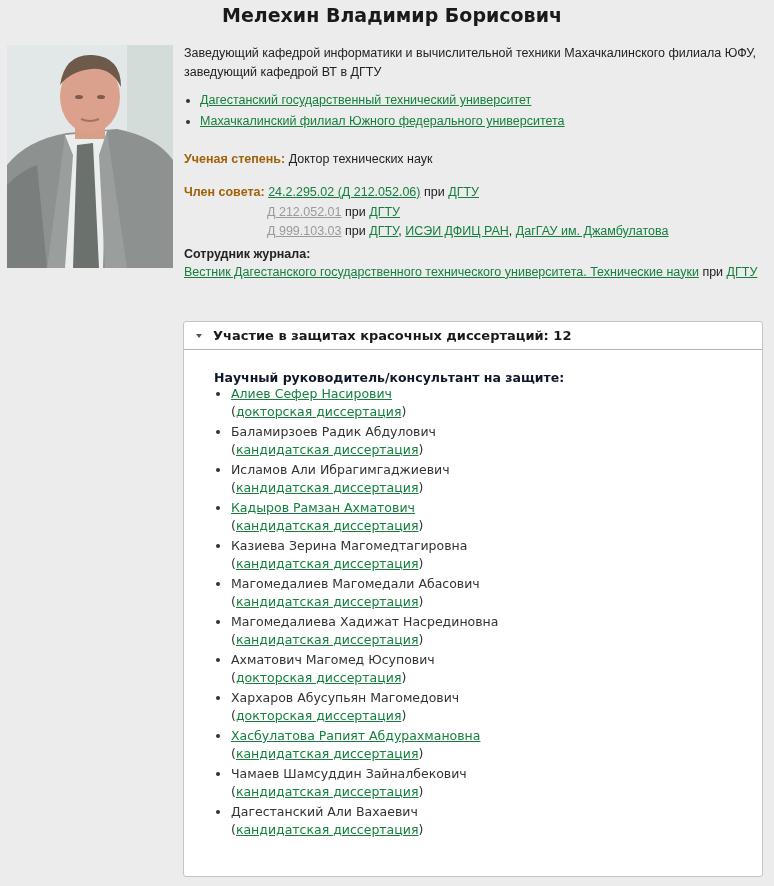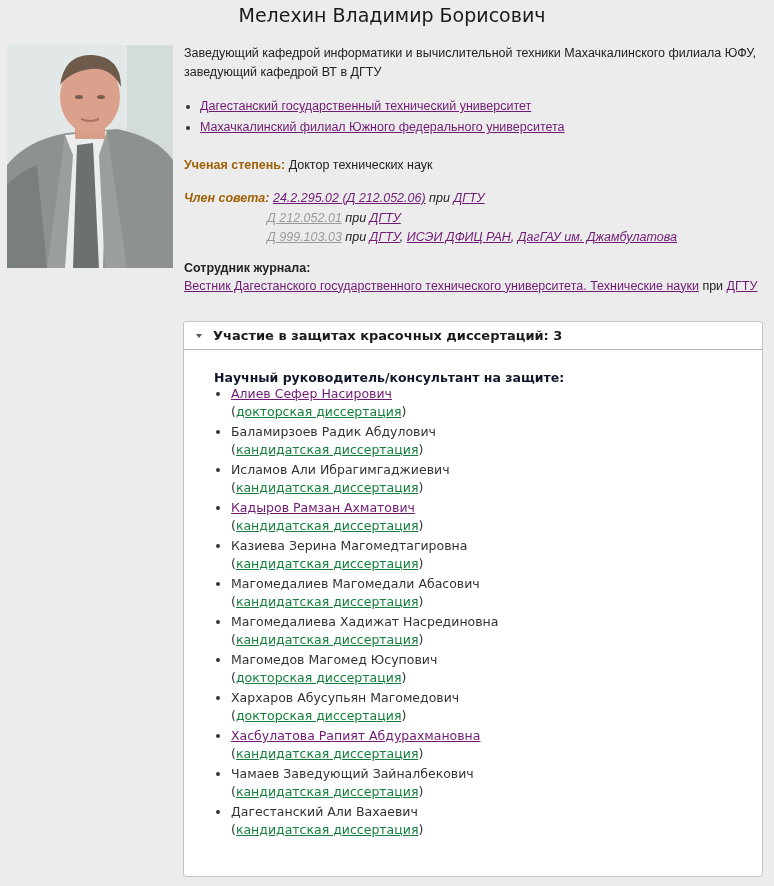--- a/index.html
+++ b/index.html
@@ -3,50 +3,50 @@
 <meta charset="utf-8">
 <style>
   * { box-sizing: border-box; margin: 0; padding: 0; }
   html, body { width: 774px; height: 886px; overflow: hidden; }
   body {
     background: #ececec;
     font-family: "Liberation Sans", sans-serif;
     color: #222;
     position: relative;
   }
-  a, .link { color: #701a75; text-decoration: underline; }
+  a, .link { color: #15803d; text-decoration: underline; }
   .muted-link { color: #9a9a9a; text-decoration: underline; }
 
   .page-title {
     position: absolute; left: 0; top: 4px; width: 774px;
     text-align: center;
     font-family: "DejaVu Sans", sans-serif;
-    font-size: 19px; font-weight: normal; color: #1a1a1a;
+    font-size: 19px; font-weight: bold; color: #1a1a1a;
     padding-left: 10px;
   }
 
   .photo {
     position: absolute; left: 7px; top: 45px; width: 166px; height: 223px;
     overflow: hidden; background: #dfe6e6;
   }
 
   .info {
     position: absolute; left: 184px; top: 44px; width: 580px;
     font-size: 12.5px; line-height: 19px;
   }
-  .position { margin-bottom: 14px; }
+  .position { margin-bottom: 8px; }
   .orgs { list-style: none; margin-bottom: 18px; }
   .orgs li { position: relative; padding-left: 16px; line-height: 21px; }
   .orgs li::before {
     content: ""; position: absolute; left: 2px; top: 9px;
     width: 4px; height: 4px; border-radius: 50%; background: #333;
   }
   .label { font-weight: bold; color: #a16207; }
   .degree { margin-bottom: 14px; }
-  .council { margin-bottom: 12px; font-style: italic; }
+  .council { margin-bottom: 4px; }
   .council-row { line-height: 19.5px; }
   .council-row.indent { padding-left: 83px; }
   .journal-label { font-weight: bold; line-height: 16px; }
   .journal-text { line-height: 21px; }
 
   .panel {
     position: absolute; left: 183px; top: 321px; width: 580px; height: 556px;
     background: #ffffff; border: 1px solid #c4c4c4; border-radius: 3px;
   }
   .panel-header {
@@ -147,21 +147,21 @@
       <a href="#">Вестник Дагестанского государственного технического университета. Технические науки</a>
       <span>при</span>
       <a href="#">ДГТУ</a>
     </div>
   </div>
 </div>
 
 <div class="panel">
   <div class="panel-header">
     <span class="caret"></span>
-    <span>Участие в защитах красочных диссертаций: 3</span>
+    <span>Участие в защитах красочных диссертаций: 12</span>
   </div>
   <div class="panel-body">
     <div class="supervisor-heading">Научный руководитель/консультант на защите:</div>
     <ul class="defenses">
       <li>
         <a href="#" class="def-name linked">Алиев Сефер Насирович</a>
         <span class="def-type">(<a href="#">докторская диссертация</a>)</span>
       </li>
       <li>
         <span class="def-name">Баламирзоев Радик Абдулович</span>
@@ -181,33 +181,33 @@
       </li>
       <li>
         <span class="def-name">Магомедалиев Магомедали Абасович</span>
         <span class="def-type">(<a href="#">кандидатская диссертация</a>)</span>
       </li>
       <li>
         <span class="def-name">Магомедалиева Хадижат Насрединовна</span>
         <span class="def-type">(<a href="#">кандидатская диссертация</a>)</span>
       </li>
       <li>
-        <span class="def-name">Магомедов Магомед Юсупович</span>
+        <span class="def-name">Ахматович Магомед Юсупович</span>
         <span class="def-type">(<a href="#">докторская диссертация</a>)</span>
       </li>
       <li>
         <span class="def-name">Хархаров Абусупьян Магомедович</span>
         <span class="def-type">(<a href="#">докторская диссертация</a>)</span>
       </li>
       <li>
         <a href="#" class="def-name linked">Хасбулатова Рапият Абдурахмановна</a>
         <span class="def-type">(<a href="#">кандидатская диссертация</a>)</span>
       </li>
       <li>
-        <span class="def-name">Чамаев Заведующий Зайналбекович</span>
+        <span class="def-name">Чамаев Шамсуддин Зайналбекович</span>
         <span class="def-type">(<a href="#">кандидатская диссертация</a>)</span>
       </li>
       <li>
         <span class="def-name">Дагестанский Али Вахаевич</span>
         <span class="def-type">(<a href="#">кандидатская диссертация</a>)</span>
       </li>
     </ul>
   </div>
 </div>
 

